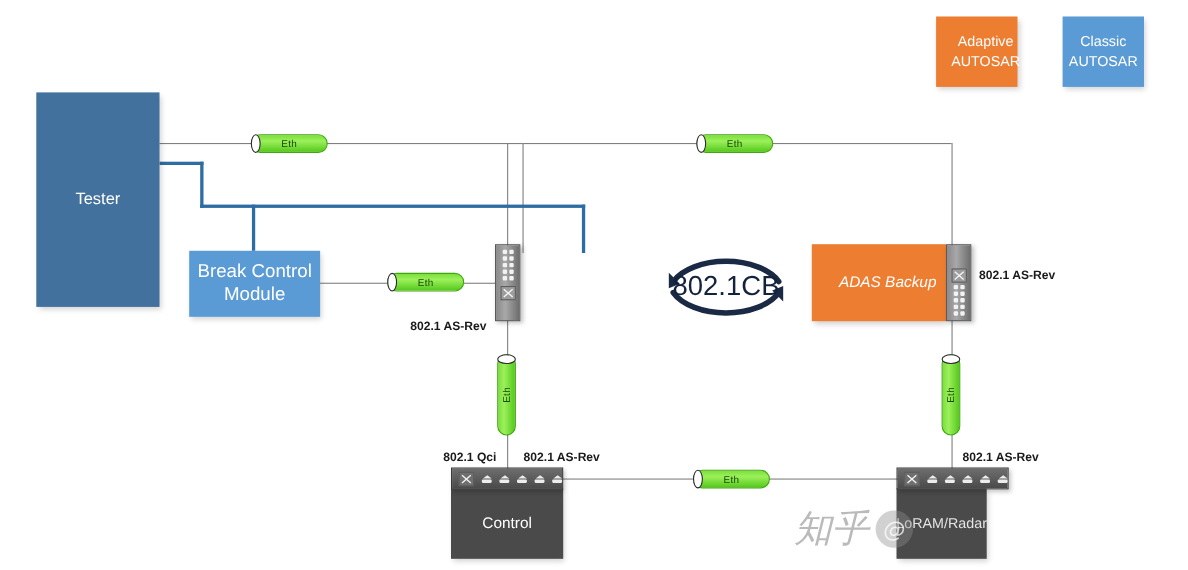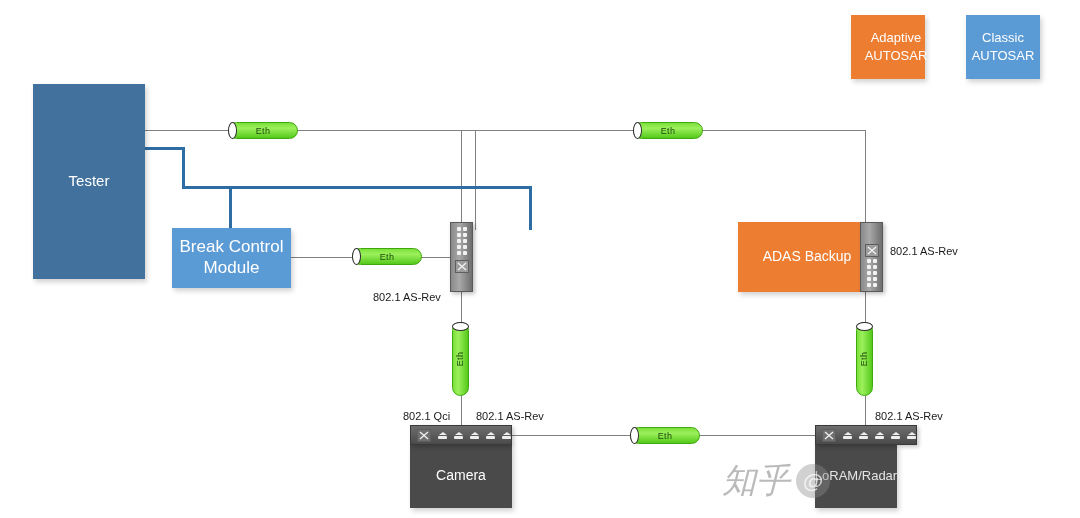--- a/index.html
+++ b/index.html
@@ -192,21 +192,21 @@
     height: 0;
     border-left: 4px solid transparent;
     border-right: 4px solid transparent;
     border-bottom: 3px solid #EDEDED;
   }
 
   
   .std-label {
     position: absolute;
     font-size: 11px;
-    font-weight: normal;
+    font-weight: bold;
     color: #1a1a1a;
     white-space: nowrap;
   }
 
   
   .cb-group {
     position: absolute;
     width: 120px;
     height: 86px;
   }
@@ -288,26 +288,26 @@
   <div class="node node-blue-dark" style="left:33px; top:48px; width:112px; height:195px; font-size:15px;">
     <span>Tester</span>
   </div>
 
   <div class="node node-blue-light" style="left:172px; top:228px; width:119px; height:60px; font-size:17px; white-space:pre-line;">
     <span>Break Control
 Module</span>
   </div>
 
 
-  <div class="node node-orange" style="left:738px; top:222px; width:122px; height:70px; font-size:14px;">
+  <div class="node node-orange" style="left:738px; top:222px; width:122px; height:70px; font-size:14px;font-style:italic;">
     <span>ADAS Backup</span>
   </div>
 
   <div class="node node-gray-dark" style="left:410px; top:444px; width:102px; height:64px; font-size:14px;">
-    <span>Camera</span>
+    <span>Control</span>
   </div>
 
   <div class="node node-gray-dark" style="left:815px; top:444px; width:82px; height:64px; font-size:13px; color:rgba(255,255,255,0.85);">
     <span>LoRAM/Radar</span>
   </div>
 
   <div class="switch-v" style="left:450px; top:222px; width:23px; height:70px;">
     <div class="port-row-v">
       <span class="port-dot"></span>
       <span class="port-dot"></span>
@@ -446,19 +446,28 @@
   <div class="std-label" style="left:373px; top:291px;">802.1 AS-Rev</div>
 
   <div class="std-label" style="left:890px; top:245px;">802.1 AS-Rev</div>
 
   <div class="std-label" style="left:403px; top:410px;">802.1 Qci</div>
 
   <div class="std-label" style="left:476px; top:410px;">802.1 AS-Rev</div>
 
   <div class="std-label" style="left:875px; top:410px;">802.1 AS-Rev</div>
 
+  <div class="cb-group" style="left:600px; top:218px;">
+    <svg width="120" height="86" viewBox="0 0 120 86">
+      <path d="M12 38 A52 30 0 0 1 108 38" stroke="#1B2A44" stroke-width="5" fill="none" stroke-linecap="round"></path>
+      <path d="M108 48 A52 30 0 0 1 12 48" stroke="#1B2A44" stroke-width="5" fill="none" stroke-linecap="round"></path>
+      <path d="M8 30 L18 40 L8 44 Z" fill="#1B2A44"></path>
+      <path d="M112 56 L102 46 L112 42 Z" fill="#1B2A44"></path>
+    </svg>
+    <div class="cb-text">802.1CB</div>
+  </div>
 
   <div class="watermark" style="left:722px; top:458px;font-style:italic;">
     <span>知乎</span>
     <span class="wm-logo">@</span>
   </div>
 
 </div>
 
 </body></html>

